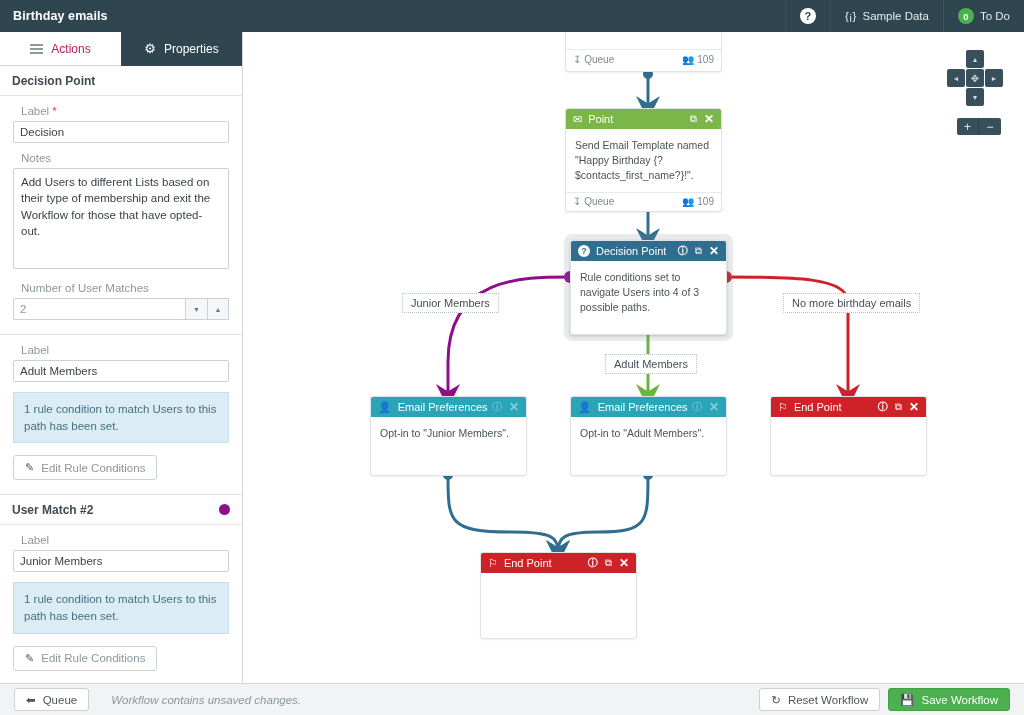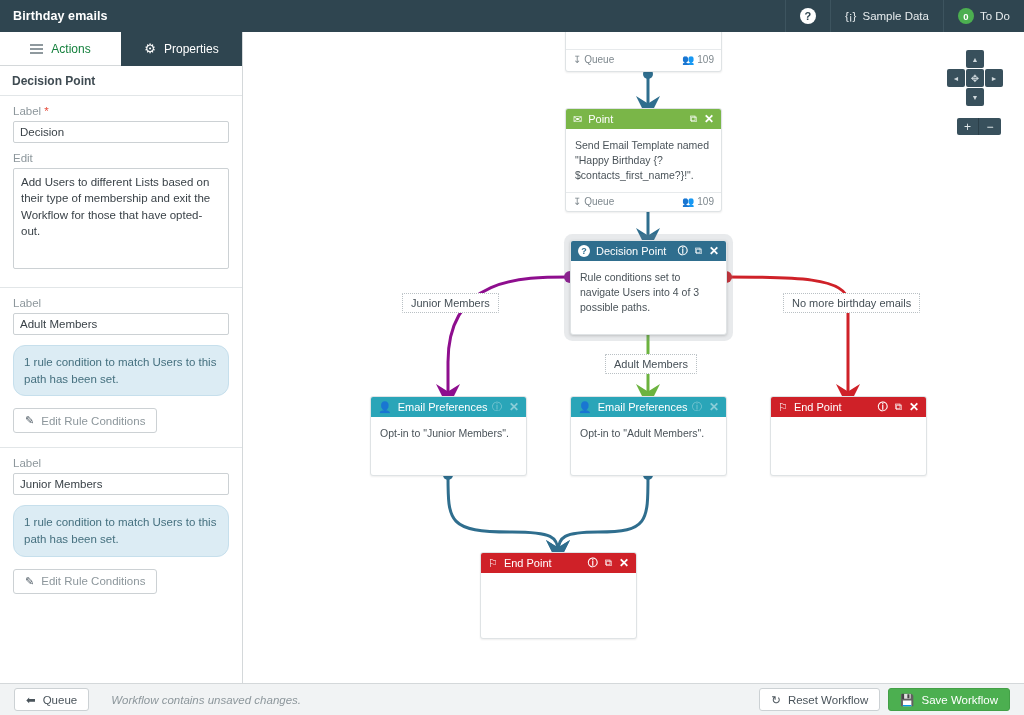--- a/index.html
+++ b/index.html
@@ -49,41 +49,41 @@
     position: absolute; left: 0; top: 32px; width: 243px; height: 651px;
     background: #ffffff; border-right: 1px solid #d4d8da;
     overflow: hidden;
   }
   .tabs { display: flex; height: 34px; background: #ffffff; }
   .tab {
     flex: 1; display: flex; align-items: center; justify-content: center;
     gap: 8px; font-size: 12px; cursor: pointer;
     border-bottom: 1px solid #d4d8da;
   }
-  .tab.inactive { color: #15803d; background: #ffffff; }
+  .tab.inactive { color: #be185d; background: #ffffff; }
   .tab.active {
     background: #2f4550; color: #ffffff; border-bottom: 1px solid #2f4550;
   }
   .hamburger { display: inline-block; width: 13px; }
   .hamburger i {
     display: block; height: 2px; background: #8f999e; margin: 2px 0;
   }
   .gear-ic { font-size: 13px; line-height: 1; }
 
   .section-head {
     height: 30px; display: flex; align-items: center;
     justify-content: space-between;
     padding: 0 12px; font-size: 12px; font-weight: bold; color: #3f4b52;
     border-bottom: 1px solid #e2e6e8;
   }
   .dot { width: 11px; height: 11px; border-radius: 50%; }
 
   .field { padding: 0 13px; }
   .flabel {
-    font-size: 11.5px; color: #8d979c; margin: 9px 0 4px;
+    font-size: 11.5px; color: #8d979c; margin: 9px 8px 4px;
   }
   .req { color: #e74c3c; }
   .ti {
     width: 216px; height: 22px; border: 1px solid #ccd1d4;
     border-radius: 2px; font-size: 11.5px; color: #3a4248;
     padding: 0 6px; font-family: "Liberation Sans", sans-serif;
     background: #fff;
   }
   .ta {
     width: 216px; height: 101px; border: 1px solid #ccd1d4; border-radius: 2px;
@@ -99,21 +99,21 @@
   }
   .spin {
     width: 22px; height: 22px; border: 1px solid #ccd1d4;
     background: #f4f6f7; display: flex; align-items: center;
     justify-content: center; font-size: 7px; color: #6d777d; cursor: pointer;
   }
   .spin.down { border-right: none; }
 
   .infobox {
     margin: 10px 13px 0; width: 216px;
-    background: #dcecf4; border: 1px solid #c6dfec; border-radius: 12px;
+    background: #dcecf4; border: 1px solid #c6dfec; border-radius: 0;
     padding: 8px 10px; font-size: 11.5px; color: #45707f; line-height: 1.45;
   }
   .btn-outline {
     margin: 12px 13px 14px; display: inline-flex; align-items: center;
     gap: 7px; height: 25px; padding: 0 11px;
     border: 1px solid #ccd1d4; border-radius: 3px; background: #fff;
     font-size: 11.5px; color: #8d979c; cursor: pointer;
   }
   .pencil { font-size: 11px; color: #55616a; }
   .divider { border-top: 1px solid #e2e6e8; }
@@ -252,41 +252,53 @@
 
     <div class="field">
       <div class="flabel">
         <span>Label</span>
         <span class="req">*</span>
       </div>
       <input class="ti" type="text" value="Decision" style="">
     </div>
 
     <div class="field">
-      <div class="flabel">Edit</div>
+      <div class="flabel">Notes</div>
       <textarea class="ta" style="">Add Users to different Lists based on their type of membership and exit the Workflow for those that have opted-out.</textarea>
     </div>
 
+    <div class="field">
+      <div class="flabel">Number of User Matches</div>
+      <div class="stepper">
+        <input type="text" value="2" style="">
+        <div class="spin down">▼</div>
+        <div class="spin up">▲</div>
+      </div>
+    </div>
 
     <div style="height:14px"></div>
 
     
     <div class="divider"></div>
     <div class="field">
       <div class="flabel">Label</div>
       <input class="ti" type="text" value="Adult Members" style="">
     </div>
     <div class="infobox">1 rule condition to match Users to this path has been set.</div>
     <div class="btn-outline">
       <span class="pencil">✎</span>
       <span>Edit Rule Conditions</span>
     </div>
 
     
     <div class="divider"></div>
+    <div class="section-head">
+      <span>User Match #2</span>
+      <span class="dot" style="background:#8e0e8e"></span>
+    </div>
     <div class="field">
       <div class="flabel">Label</div>
       <input class="ti" type="text" value="Junior Members" style="">
     </div>
     <div class="infobox">1 rule condition to match Users to this path has been set.</div>
     <div class="btn-outline">
       <span class="pencil">✎</span>
       <span>Edit Rule Conditions</span>
     </div>
     

